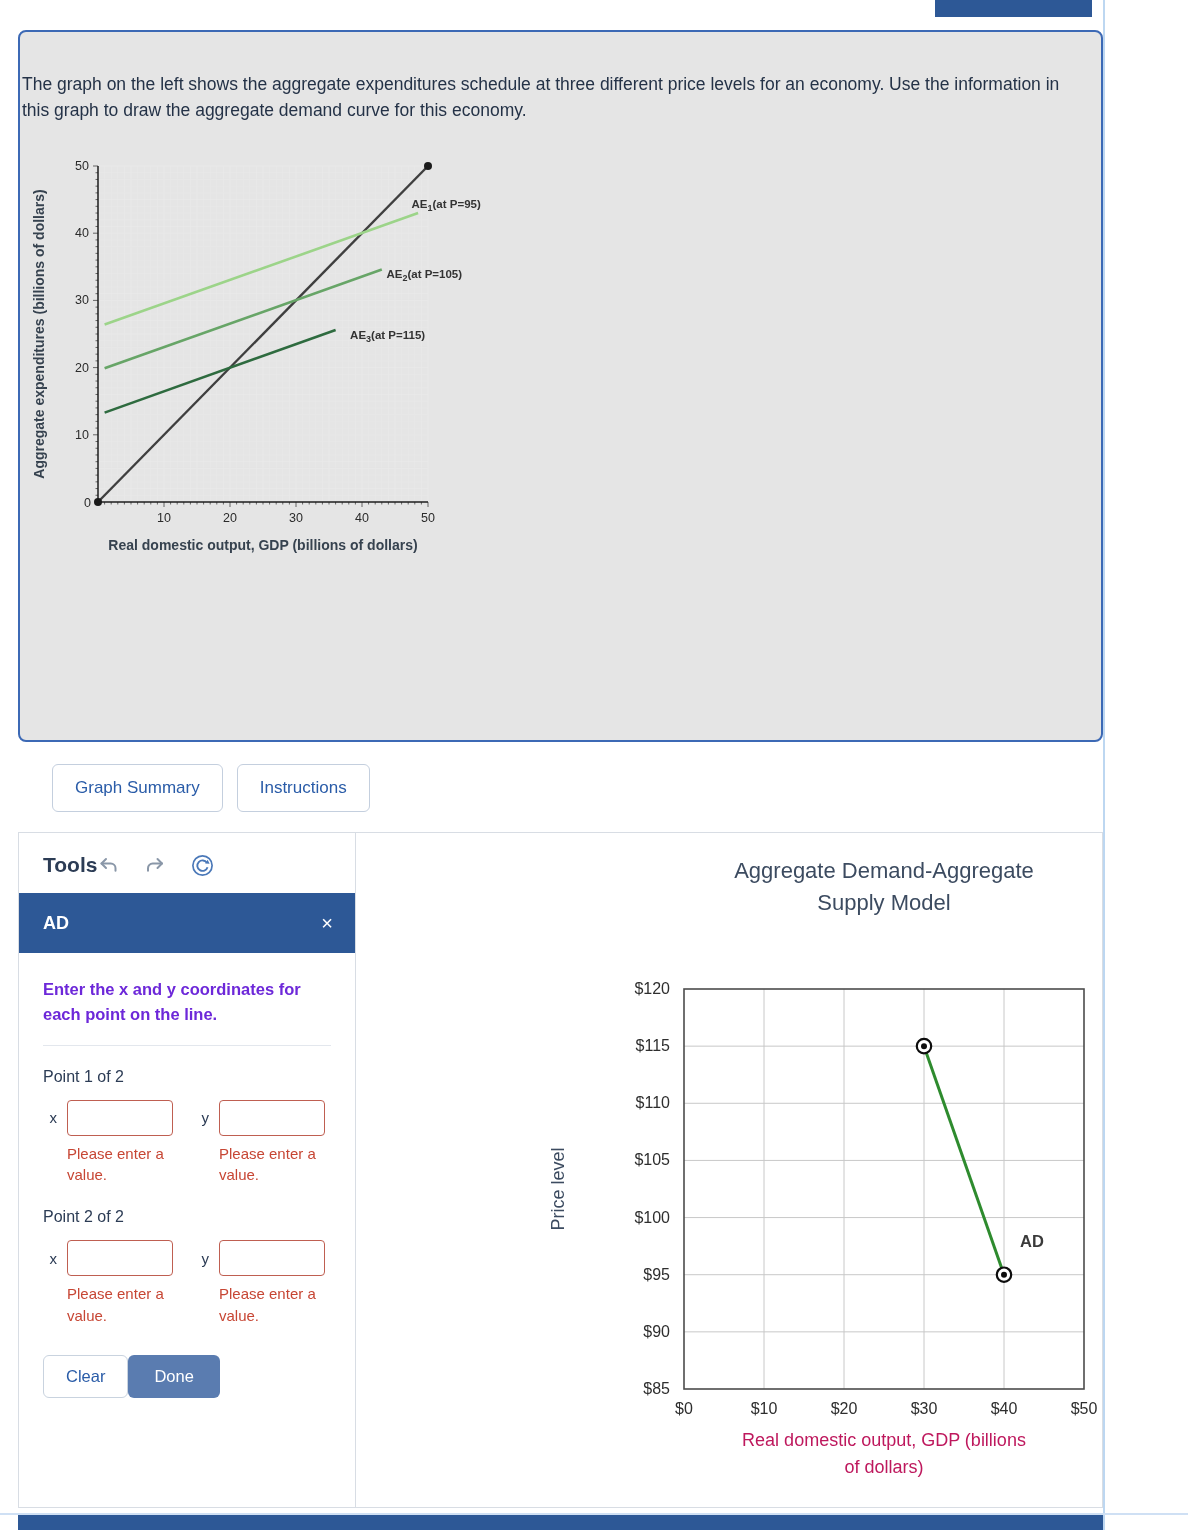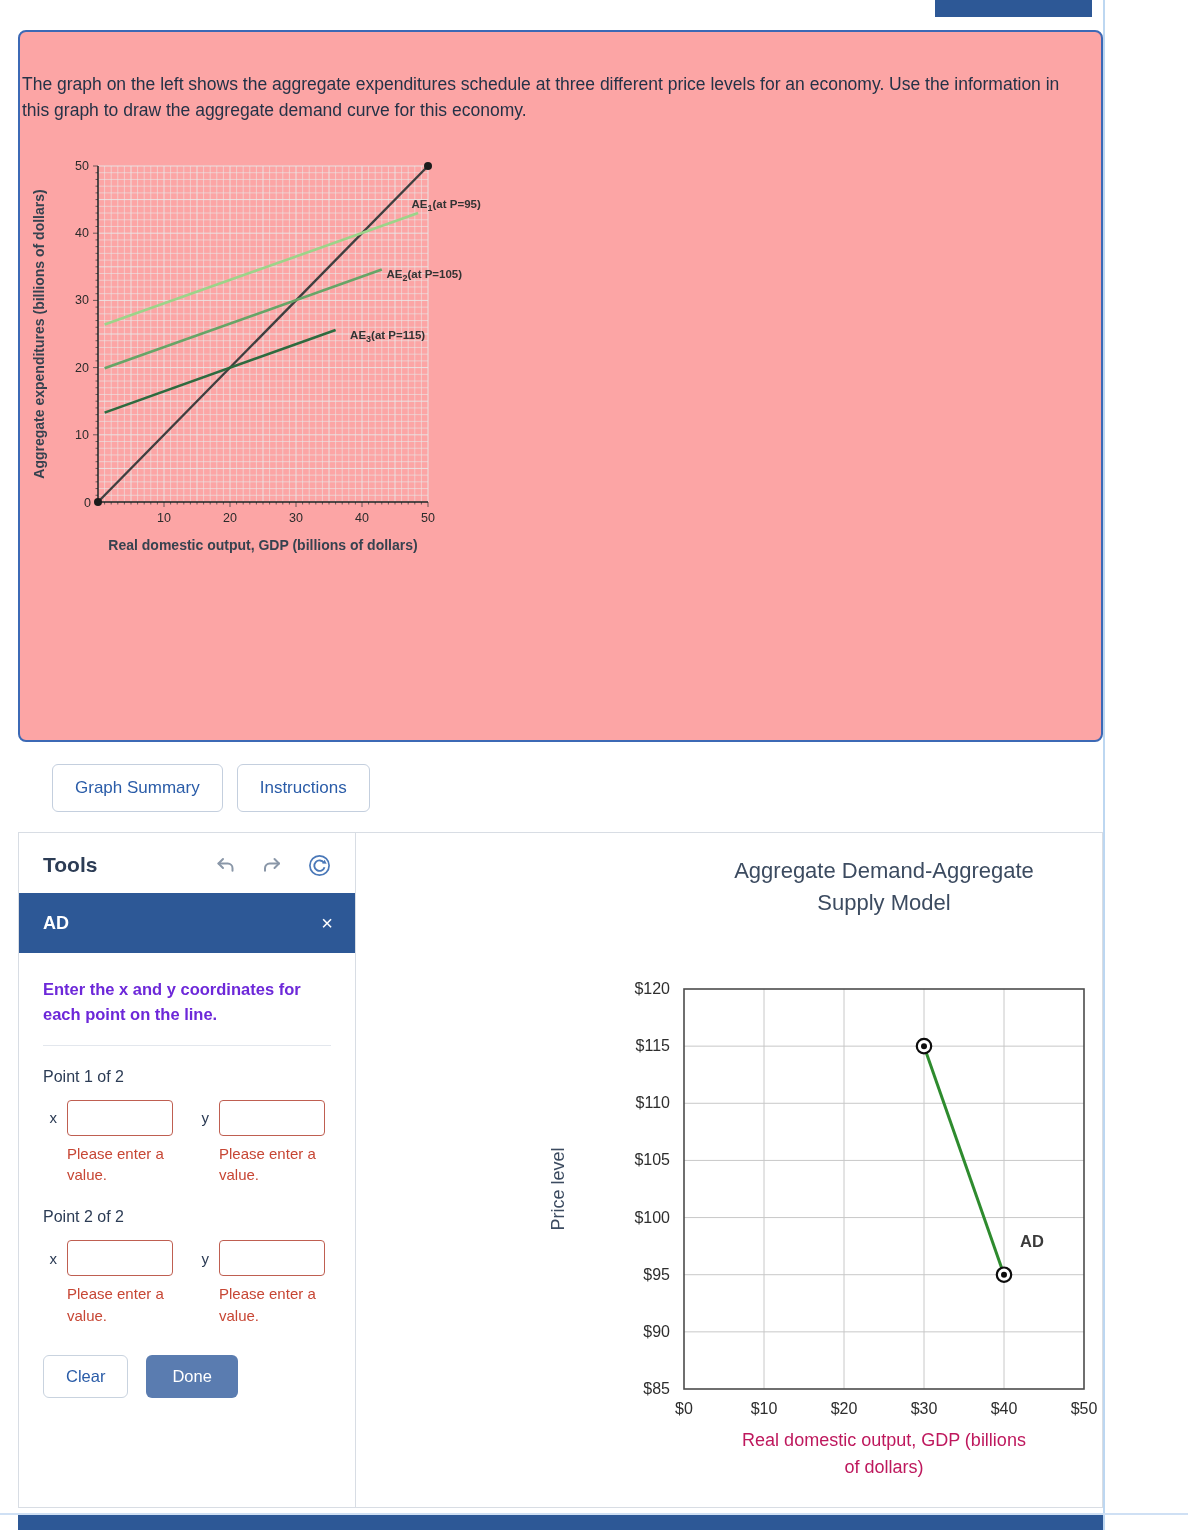--- a/index.html
+++ b/index.html
@@ -7,54 +7,54 @@
   body { font-family:"Liberation Sans", sans-serif; background:#fff; }
   .page { position:relative; width:1188px; height:1530px; background:#fff; overflow:hidden; }
 
   
   .top-right-block { position:absolute; top:0; left:935px; width:157px; height:17px; background:#2d5896; }
   .right-vline { position:absolute; top:0; left:1103px; width:2px; height:100%; background:#bdd7f1; }
   .bottom-line { position:absolute; left:0; right:0; bottom:15px; height:2px; background:#cfe0f4; }
   .bottom-bar { position:absolute; left:18px; width:1085px; bottom:0; height:15px; background:#2d5896; }
 
   
-  .question-box { margin:30px 0 0 18px; width:1085px; min-height:712px; border:2px solid #3c69b5; border-radius:8px; padding:40px 30px 28px 2px; background:#fca5a5; }
+  .question-box { margin:30px 0 0 18px; width:1085px; min-height:712px; border:2px solid #3c69b5; border-radius:8px; padding:40px 30px 28px 2px; background:#e5e5e5; }
   .q-text { margin:0; font-size:17.5px; line-height:1.48; color:#243247; max-width:1040px; }
   .q-instructions { margin:20px 0 0; font-size:17.5px; line-height:1.48; color:#2233cc; max-width:1040px; }
   .instr-label { font-weight:bold; }
   .ae-figure { margin:28px 0 0 6px; width:480px; }
   .ae-title { width:480px; text-align:center; font-size:17px; font-weight:bold; color:#3f4c5e; margin-bottom:20px; }
   svg { font-family:"Liberation Sans", sans-serif; display:block; }
   .ae-tick { font-size:12.5px; fill:#2b2b2b; }
   .ae-ann { font-size:11.5px; font-weight:bold; fill:#333; }
   .ae-axis-title { font-size:14px; font-weight:bold; fill:#36424f; }
 
   
   .actions-row { margin:22px 0 0 52px; display:flex; gap:14px; }
   .ghost-btn { background:#fff; border:1.5px solid #c4cfde; border-radius:6px; color:#2a5ca8; font-size:17px; font-family:inherit; padding:13px 22px; cursor:pointer; }
 
   
   .workspace { display:flex; margin:20px 0 0 18px; width:1085px; min-height:676px; border:1px solid #d8dde4; background:#fff; }
   .tools-panel { width:337px; flex:0 0 337px; border-right:1px solid #d8dde4; padding:20px 24px 24px; }
-  .tools-header { display:flex; justify-content:space-between; align-items:center; }
+  .tools-header { display:flex; justify-content:flex-start; align-items:center; }
   .tools-title { font-size:21px; font-weight:bold; color:#2c3c55; }
   .tools-icons { display:flex; gap:24px; align-items:center; }
   .tools-icons svg { cursor:pointer; }
   .ad-bar { margin:16px -24px 0; height:60px; background:#2d5896; color:#fff; display:flex; align-items:center; justify-content:space-between; padding:0 22px 0 24px; font-size:18px; font-weight:bold; }
   .ad-close { font-size:20px; font-weight:normal; cursor:pointer; }
   .prompt { margin-top:24px; font-size:16.5px; font-weight:bold; color:#6d28d9; line-height:1.5; }
   .divider { border-top:1px solid #e3e7ed; margin:18px 0 0; }
   .point-block { margin-top:22px; }
   .point-label { font-size:16px; color:#2c3c55; margin-bottom:14px; }
   .coord-row { display:flex; gap:22px; }
   .coord { display:grid; grid-template-columns:14px 106px; column-gap:10px; row-gap:7px; align-items:center; }
   .coord-letter { grid-column:1; grid-row:1; font-size:15px; color:#2c3c55; text-align:right; }
   .coord-input { grid-column:2; grid-row:1; width:106px; height:36px; border:1.5px solid #bf5f51; border-radius:4px; font-size:15px; font-family:inherit; padding:0 8px; color:#243247; }
   .err { grid-column:2; grid-row:2; align-self:start; font-size:15px; color:#c74634; line-height:1.45; }
-  .panel-buttons { margin-top:28px; display:flex; gap:18px; }
+  .panel-buttons { margin-top:28px; display:flex; }
   .clear-btn { background:#fff; border:1.5px solid #c9d3df; border-radius:6px; color:#2a5ca8; font-size:16.5px; font-family:inherit; padding:11px 22px; cursor:pointer; }
   .done-btn { background:#5a7cb0; border:none; border-radius:6px; color:#fff; font-size:16.5px; font-family:inherit; padding:11px 26px; cursor:pointer; }
 
   
   .chart-area { flex:1; display:flex; flex-direction:column; align-items:flex-end; padding-top:22px; }
   .adas-title { width:568px; padding-left:132px; text-align:center; font-size:22px; color:#3c4b60; line-height:1.45; }
   #ad-svg { margin-top:58px; }
   .adas-xlabel { width:568px; padding-left:132px; text-align:center; font-size:18px; color:#be185d; line-height:1.5; margin-top:4px; }
   .ad-tick { font-size:16px; fill:#2e2e2e; }
   .ad-axis-title { font-size:18px; fill:#3c4b60; }

